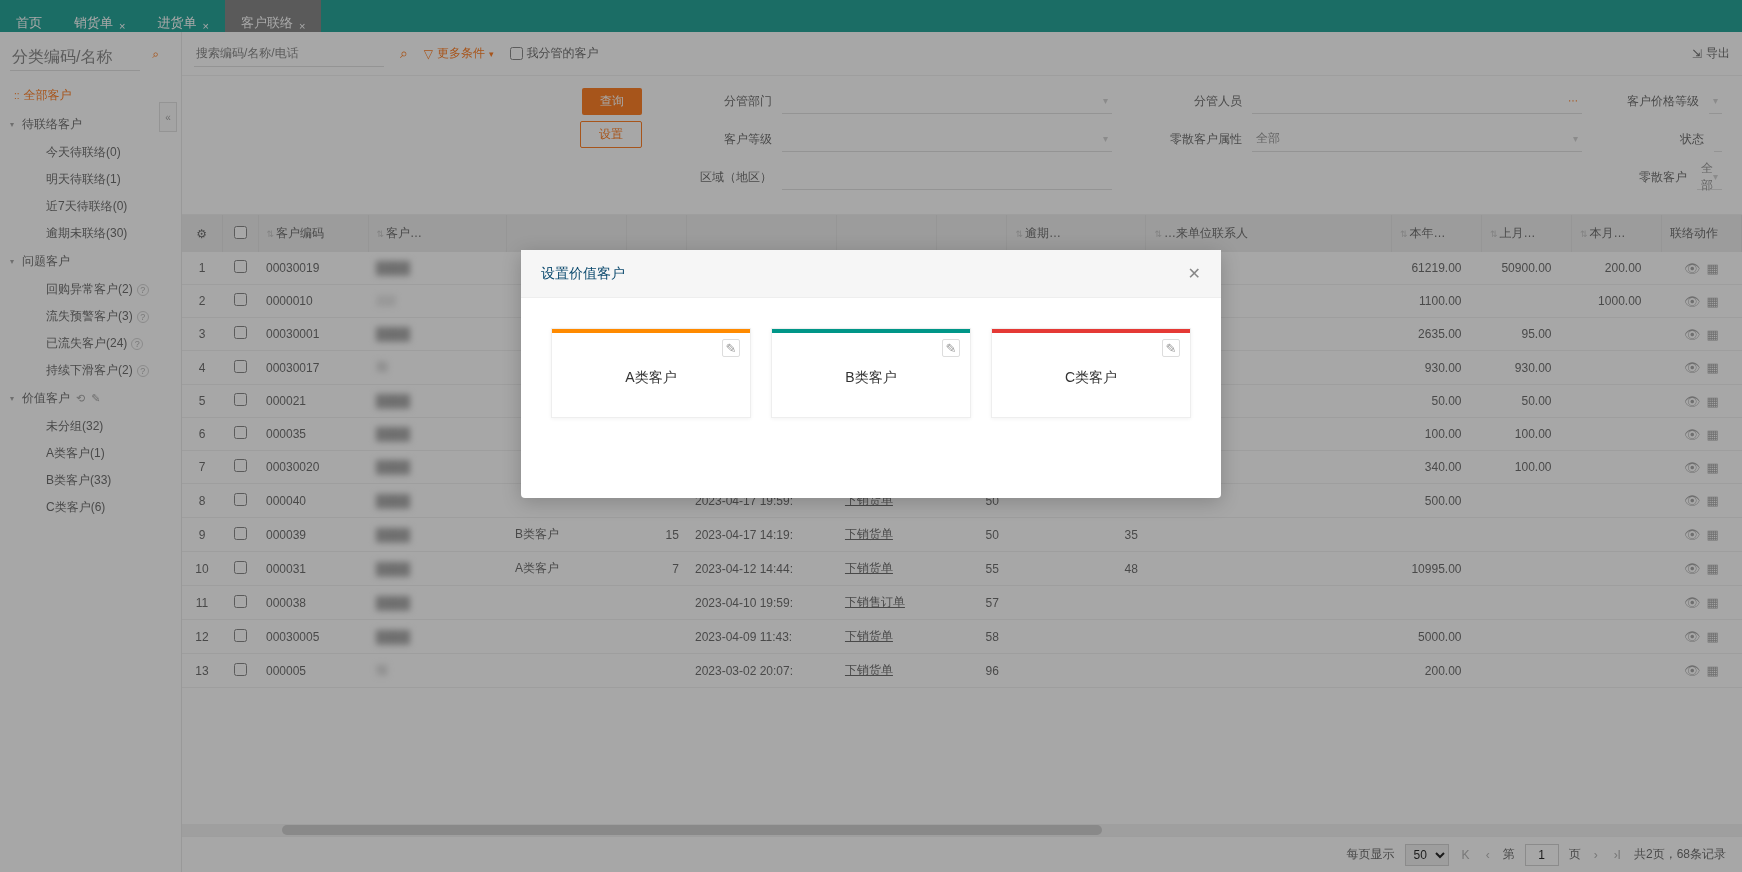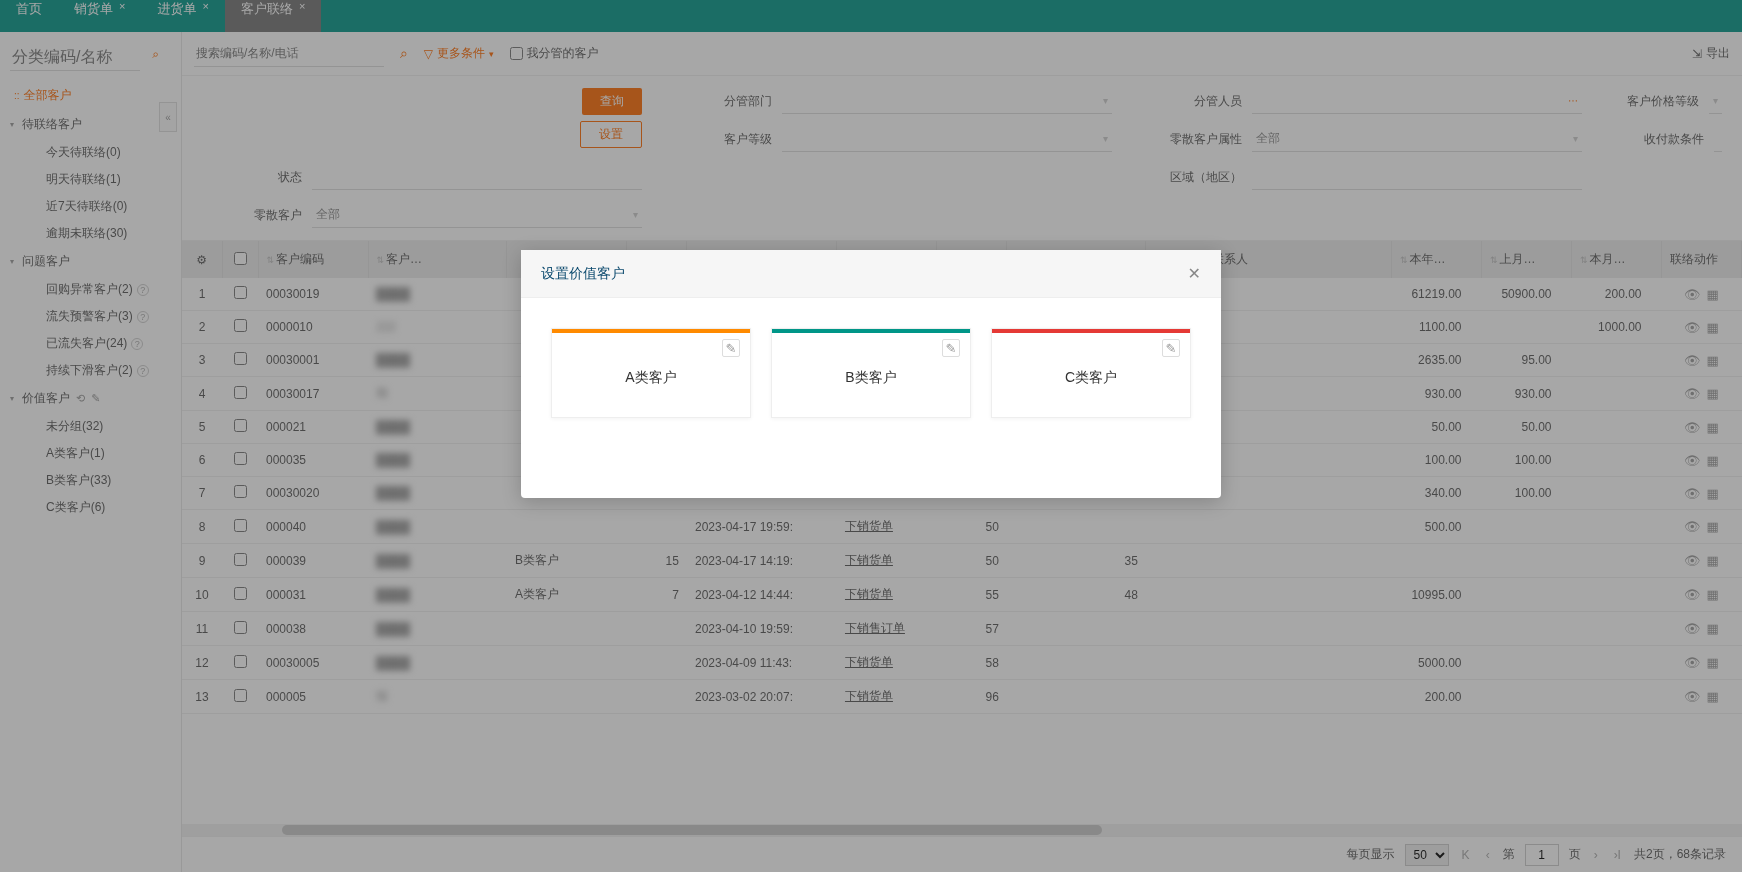--- a/index.html
+++ b/index.html
@@ -1,20 +1,20 @@
 <!DOCTYPE html>
 <html><head>
 <meta charset="utf-8">
 <style>
 * { margin: 0; padding: 0; box-sizing: border-box; }
 body { font-family: "Microsoft YaHei", Arial, sans-serif; font-size: 12px; color: #333; background: #fff; overflow: hidden; width: 1742px; height: 872px; position: relative; }
 
 
 .header-tabs { height: 32px; background: #009688; display: flex; align-items: stretch; }
-.tab { padding: 0 16px; display: flex; align-items: flex-start; color: #fff; font-size: 13px; cursor: pointer; }
+.tab { padding: 0 16px; display: flex; align-items: flex-end; color: #fff; font-size: 13px; cursor: pointer; }
 .tab.active { background: #737373; }
 .tab .close { margin-left: 6px; font-size: 11px; }
 
 
 .main { display: flex; height: calc(100% - 32px); }
 .sidebar { width: 182px; border-right: 1px solid #e5e5e5; padding-top: 6px; position: relative; }
 .content { flex: 1; display: flex; flex-direction: column; overflow: hidden; }
 
 
 .side-search { padding: 6px 10px; position: relative; }
@@ -205,24 +205,20 @@
           </div>
         </div>
       <div class="form-row">
           <div class="form-label">零散客户属性</div>
           <div class="form-input">
             <span>全部</span>
             <span class="dd">▾</span>
           </div>
         </div>
 
-      <div class="form-row">
-          <div class="form-label">收付款条件</div>
-          <div class="form-input"></div>
-        </div>
       <div class="form-row">
           <div class="form-label">状态</div>
           <div class="form-input"></div>
         </div>
       <div></div>
 
       <div class="form-row">
           <div class="form-label">区域（地区）</div>
           <div class="form-input"></div>
         </div>

